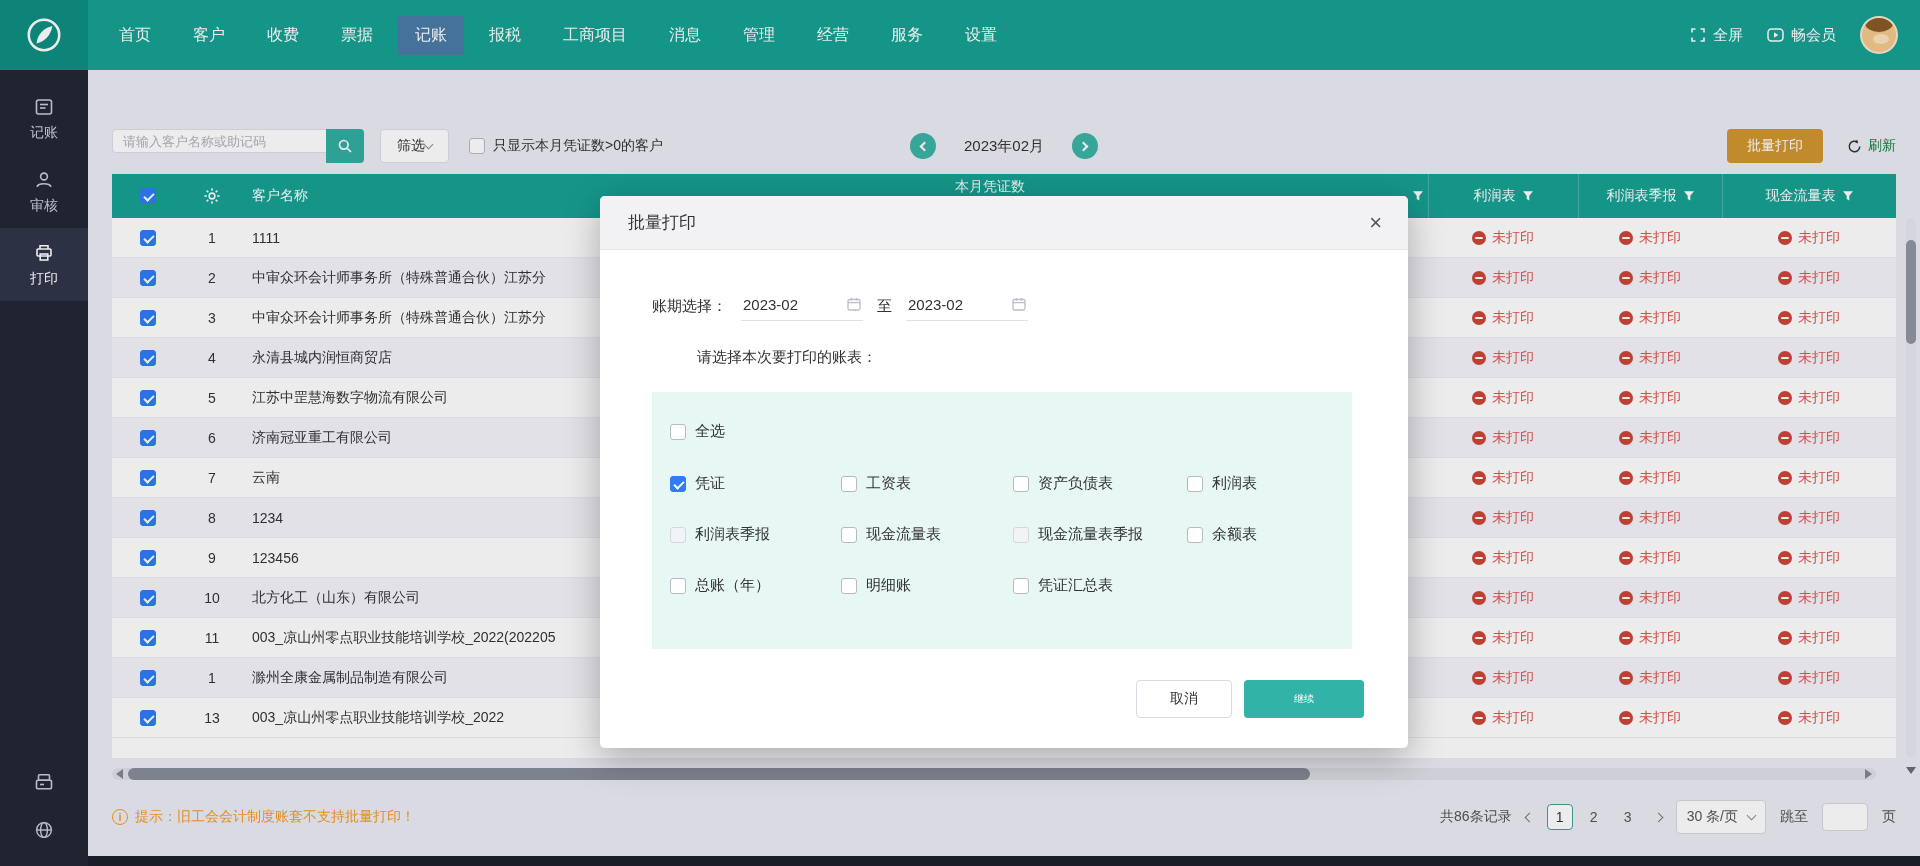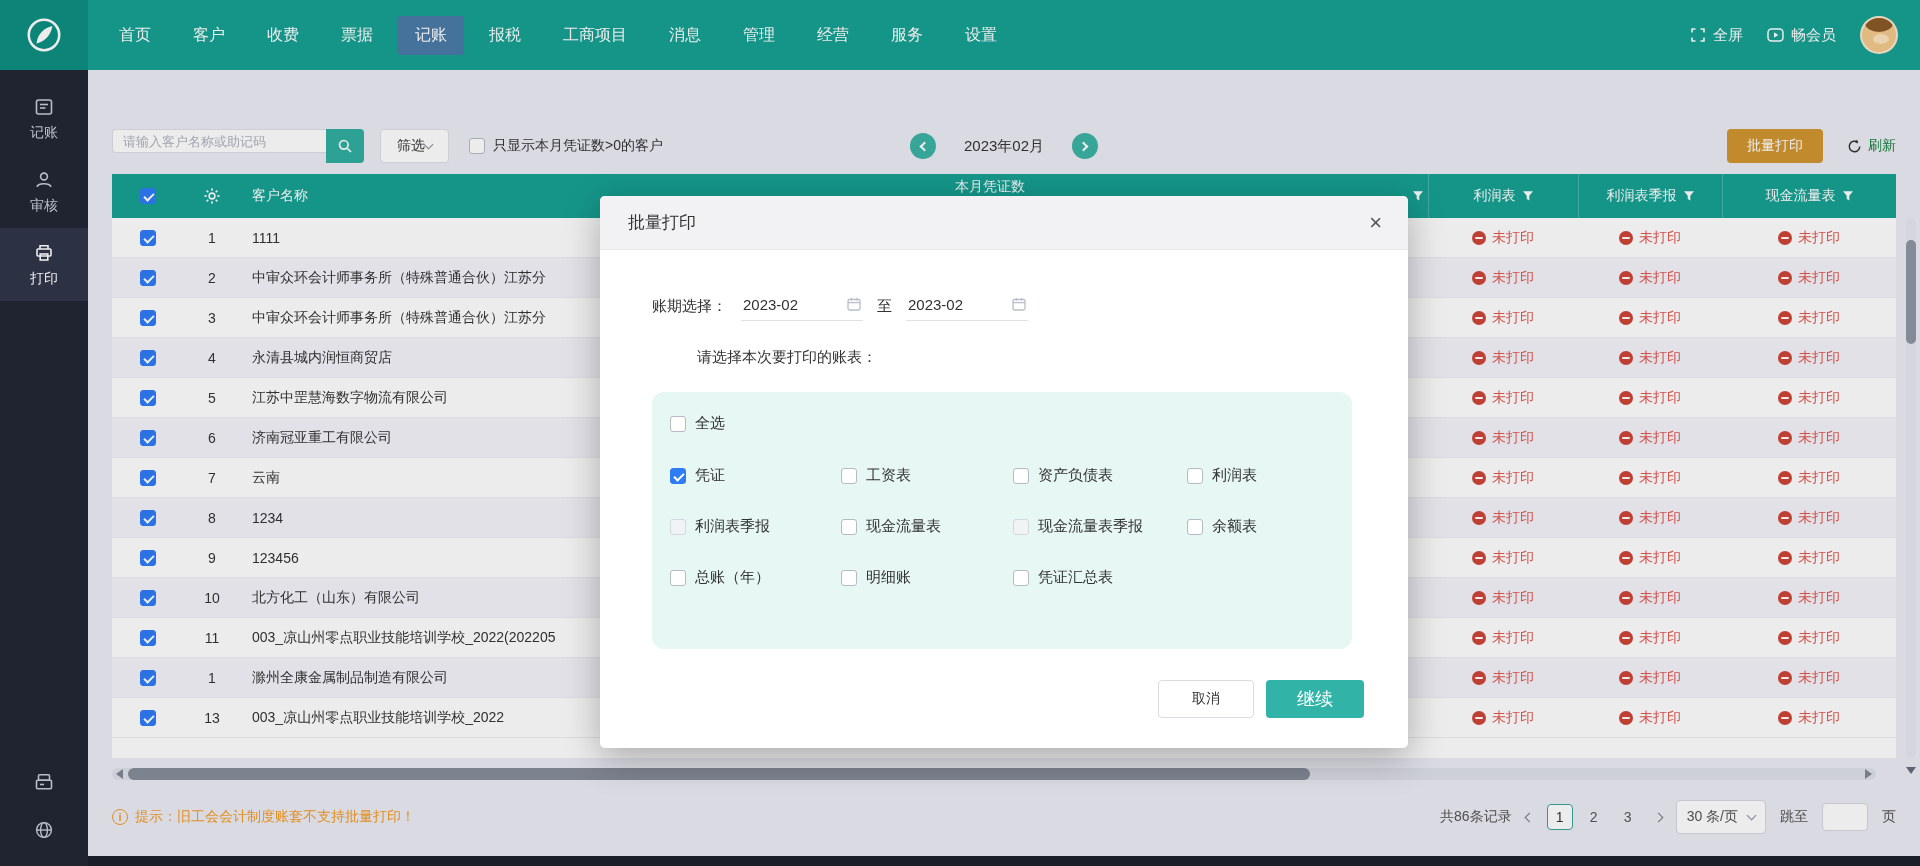--- a/index.html
+++ b/index.html
@@ -102,27 +102,27 @@
 
   
   .overlay { position:absolute; inset:0; background:rgba(10,18,28,.08); z-index:60; }
   .modal { position:absolute; left:600px; top:196px; width:808px; height:552px; background:#fff; border-radius:5px; box-shadow:0 10px 36px rgba(0,0,0,.28); z-index:70; }
   .modal-head { height:54px; background:#f2f2f4; border-bottom:1px solid #e7e7ea; border-radius:5px 5px 0 0; display:flex; align-items:center; padding:0 26px 0 28px; }
   .modal-title { font-size:17px; color:#333; }
   .modal-close { margin-left:auto; font-size:22px; color:#555; cursor:pointer; line-height:1; }
   .period-row { position:absolute; left:52px; top:94px; height:32px; display:flex; align-items:center; gap:14px; font-size:15px; color:#333; }
   .date-input { display:inline-flex; align-items:center; justify-content:space-between; width:122px; border-bottom:1px solid #dfe2e8; padding:4px 2px 7px; cursor:text; color:#333; }
   .hint-row { position:absolute; left:52px; top:152px; font-size:15px; color:#333;margin-left:45px; }
-  .opt-panel { position:absolute; left:52px; top:196px; width:700px; height:257px; background:#e7f7f4; border-radius:12px; padding:22px 18px 0; }
+  .opt-panel { position:absolute; left:52px; top:196px; width:700px; height:257px; background:#e7f7f4; border-radius:0; padding:30px 18px 0; }
   .select-all { display:flex; align-items:center; gap:9px; font-size:15px; color:#333; margin-bottom:33px; cursor:pointer; }
   .opt-grid { display:grid; grid-template-columns:171px 172px 174px 1fr; row-gap:32px; }
   .opt { display:flex; align-items:center; gap:9px; font-size:15px; color:#333; cursor:pointer; white-space:nowrap; }
   .modal-btns { position:absolute; right:44px; bottom:30px; display:flex; gap:12px; }
   .btn-cancel { width:96px; height:38px; background:#fff; border:1px solid #d9dce3; border-radius:4px; font-size:14px; color:#333; cursor:pointer; }
-  .btn-continue { width:98px; height:38px; background:#31b3a7; border:none; border-radius:4px; font-size:18px; color:#fff; cursor:pointer; }
+  .btn-continue { width:120px; height:38px; background:#31b3a7; border:none; border-radius:4px; font-size:10px; color:#fff; cursor:pointer; }
 
   svg { display:block; }
 </style>
 </head>
 <body>
 
 <header class="topnav">
   <div class="logo">
     <span>
       <svg width="42" height="42" viewBox="0 0 40 40">

